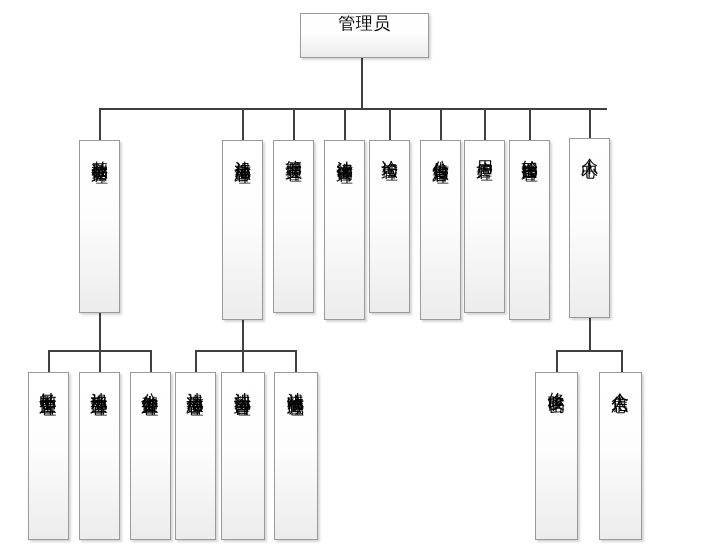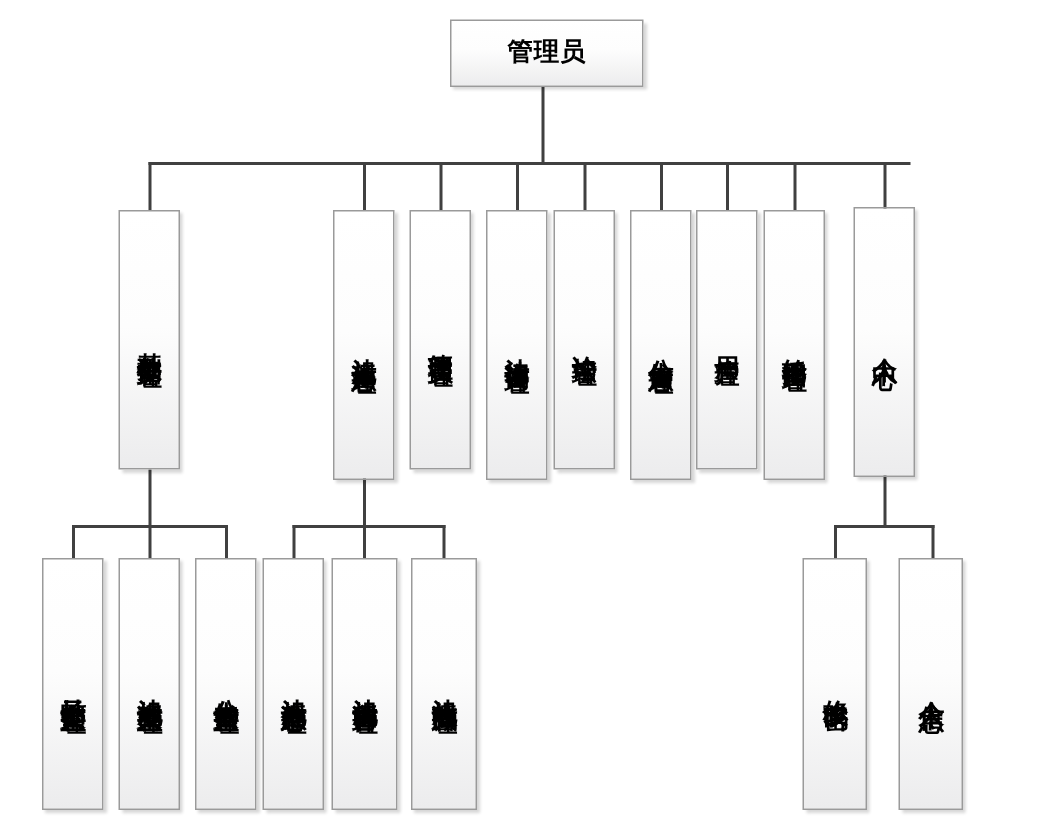--- a/index.html
+++ b/index.html
@@ -19,26 +19,25 @@
     overflow: hidden;
   }
   
   .node {
     position: absolute;
     box-sizing: border-box;
     border: 1px solid #9a9a9a;
     background: linear-gradient(to bottom, #ffffff 0%, #fdfdfd 45%, #ececed 100%);
     box-shadow: 2px 2px 2px rgba(0,0,0,0.16);
     display: flex;
-    align-items: center;
+    align-items: flex-start;
     justify-content: center;
     color: #000000;
     line-height: 1.06;
     z-index: 5;
-    font-weight: bold;
   }
   .node .label {
     display: block;
     text-align: center;
   }
   
   .node.root {
     font-size: 17px;
   }
   .node.root .label {

